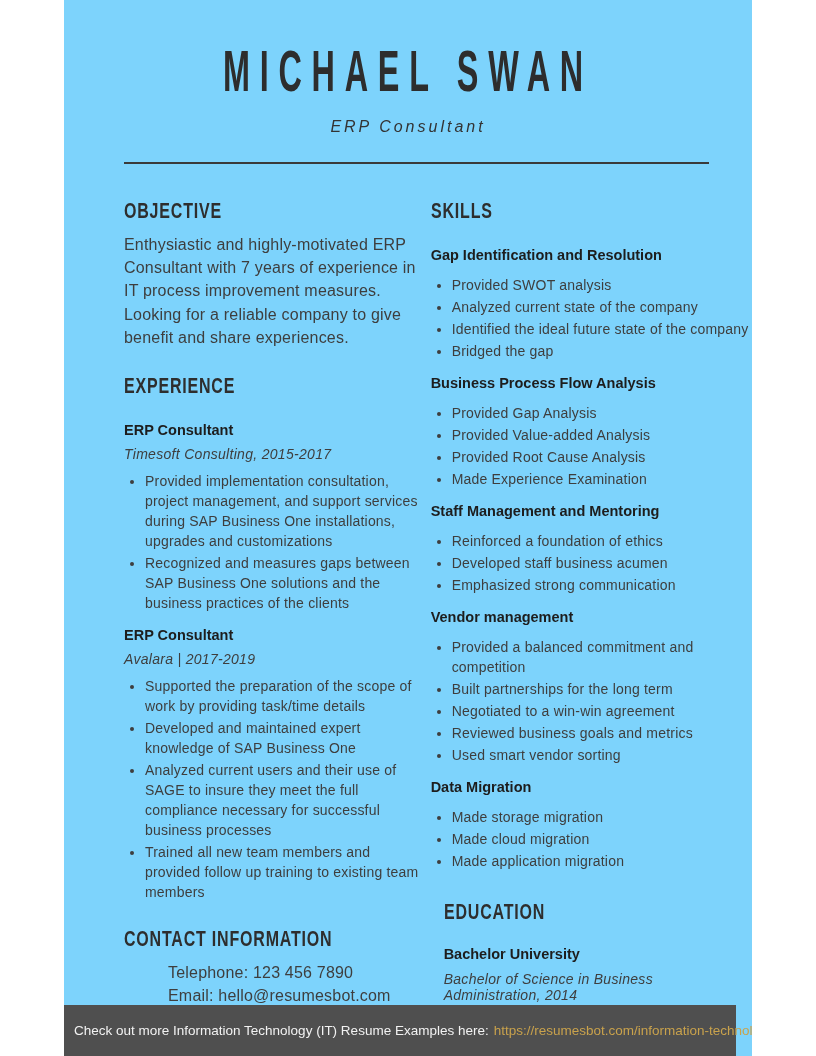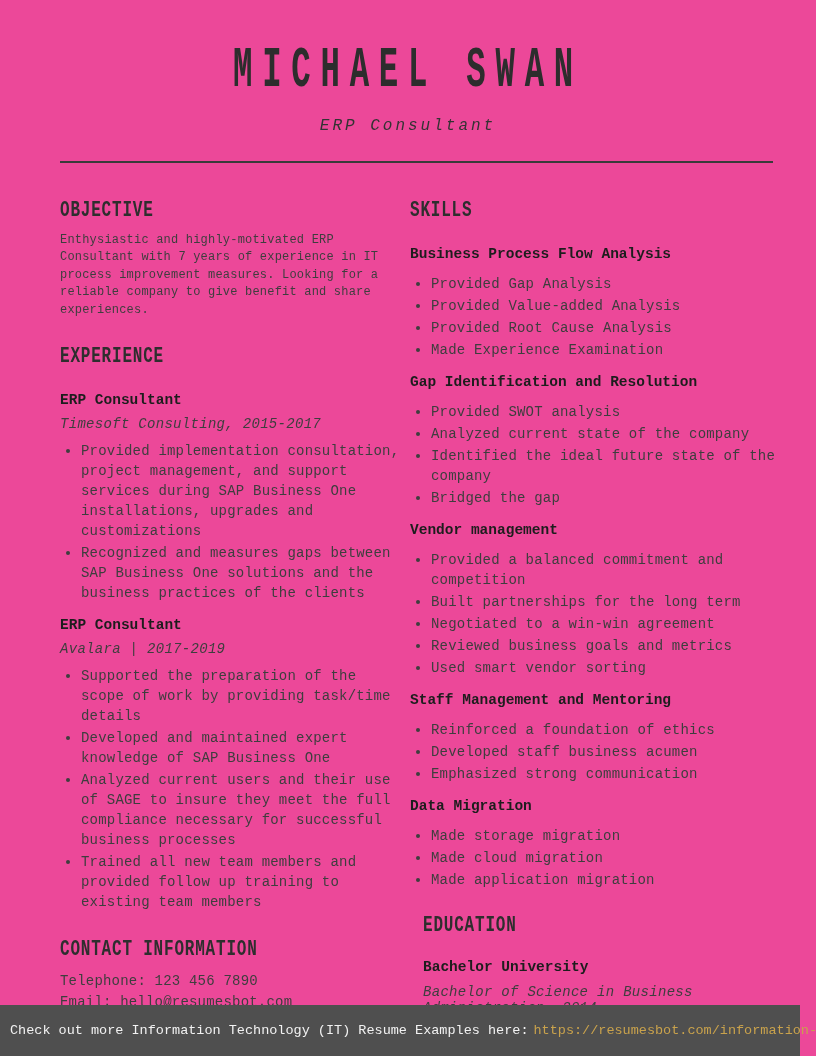--- a/index.html
+++ b/index.html
@@ -1,20 +1,20 @@
 <!DOCTYPE html>
 <html style="--footer-bg: #4F4F4F; --link-color: #C9A24C;"><head>
 <meta charset="utf-8">
 <style>
   html,body{margin:0;padding:0;background:#ffffff;}
   .page{
     position:relative;
-    width:816px;height:1056px;
-    background:#ec4899;
-    font-family:Liberation Mono, monospace;
+    width:688px;height:1056px;
+    background:#7dd3fc;
+    font-family:Liberation Sans, sans-serif;
     color:#3e3e3e;
     overflow:hidden;
     margin:0 auto;
   }
   
   .hdr{padding-top:40px;text-align:center;}
   .name{
     margin:0;
     font-size:54px;font-weight:600;
     letter-spacing:0.30em;
@@ -38,30 +38,30 @@
   .col-right{width:368px;}
   .sec-heading{
     display:inline-block;
     font-size:20px;font-weight:600;
     letter-spacing:1px;color:#2e2e2e;
     transform:scale(0.80,1.08);
     transform-origin:left bottom;
     margin:0 0 10px 0;
     white-space:nowrap;
   }
-  .body-text{font-size:12px;line-height:1.45;letter-spacing:0.2px;margin:0;color:#3e3e3e;}
+  .body-text{font-size:16px;line-height:1.45;letter-spacing:0.2px;margin:0;color:#3e3e3e;}
   .sec{margin:0;}
   .sec + .sec{margin-top:26px;}
   .job-role{font-weight:700;font-size:14.5px;color:#1d1d1d;margin:14px 0 0 0;}
   .job-meta{font-style:italic;font-size:14px;letter-spacing:0.3px;color:#3e3e3e;margin:8px 0 9px 0;}
   ul.blist{margin:0 0 6px 0;padding-left:21px;}
   ul.blist li{font-size:14px;line-height:1.43;letter-spacing:0.2px;margin:0 0 2px 0;color:#3e3e3e;}
-  .contact-line{font-size:14px;line-height:1.45;letter-spacing:0.2px;color:#3e3e3e;}
+  .contact-line{font-size:16px;line-height:1.45;letter-spacing:0.2px;color:#3e3e3e;margin-left:44px;}
   .skill-title{font-weight:700;font-size:14.5px;color:#1d1d1d;margin:14px 0 12px 0;}
-  .edu{margin-top:24px;padding-left:13px;}
+  .edu{margin-top:30px;padding-left:13px;}
   .edu-school{font-weight:700;font-size:14.5px;color:#1d1d1d;margin:12px 0 0 0;}
   .edu-degree{font-style:italic;font-size:14px;letter-spacing:0.3px;color:#3e3e3e;margin:9px 0 0 0;}
   
   .footer{
     position:absolute;left:0;right:16px;bottom:0;height:51px;
     background:var(--footer-bg,#4f4f4f);
     display:flex;align-items:center;
     padding-left:10px;box-sizing:border-box;
     font-size:13.5px;color:#f2f2f2;
     white-space:nowrap;
@@ -120,53 +120,53 @@
             <div class="contact-line">www.resumesbot.com</div>
           </div>
       </section>
     </div>
 
     <div class="col-right">
       <section class="sec">
         <h2 class="sec-heading">SKILLS</h2>
         <div id="skill-groups">
             <div class="skill-group">
+              <div class="skill-title">Gap Identification and Resolution</div>
+              <ul class="blist">
+                <li>Provided SWOT analysis</li>
+                <li>Analyzed current state of the company</li>
+                <li>Identified the ideal future state of the company</li>
+                <li>Bridged the gap</li>
+              </ul>
+            </div>
+            <div class="skill-group">
               <div class="skill-title">Business Process Flow Analysis</div>
               <ul class="blist">
                 <li>Provided Gap Analysis</li>
                 <li>Provided Value-added Analysis</li>
                 <li>Provided Root Cause Analysis</li>
                 <li>Made Experience Examination</li>
               </ul>
             </div>
             <div class="skill-group">
-              <div class="skill-title">Gap Identification and Resolution</div>
+              <div class="skill-title">Staff Management and Mentoring</div>
               <ul class="blist">
-                <li>Provided SWOT analysis</li>
-                <li>Analyzed current state of the company</li>
-                <li>Identified the ideal future state of the company</li>
-                <li>Bridged the gap</li>
+                <li>Reinforced a foundation of ethics</li>
+                <li>Developed staff business acumen</li>
+                <li>Emphasized strong communication</li>
               </ul>
             </div>
             <div class="skill-group">
               <div class="skill-title">Vendor management</div>
               <ul class="blist">
                 <li>Provided a balanced commitment and competition</li>
                 <li>Built partnerships for the long term</li>
                 <li>Negotiated to a win-win agreement</li>
                 <li>Reviewed business goals and metrics</li>
                 <li>Used smart vendor sorting</li>
-              </ul>
-            </div>
-            <div class="skill-group">
-              <div class="skill-title">Staff Management and Mentoring</div>
-              <ul class="blist">
-                <li>Reinforced a foundation of ethics</li>
-                <li>Developed staff business acumen</li>
-                <li>Emphasized strong communication</li>
               </ul>
             </div>
             <div class="skill-group">
               <div class="skill-title">Data Migration</div>
               <ul class="blist">
                 <li>Made storage migration</li>
                 <li>Made cloud migration</li>
                 <li>Made application migration</li>
               </ul>
             </div>

